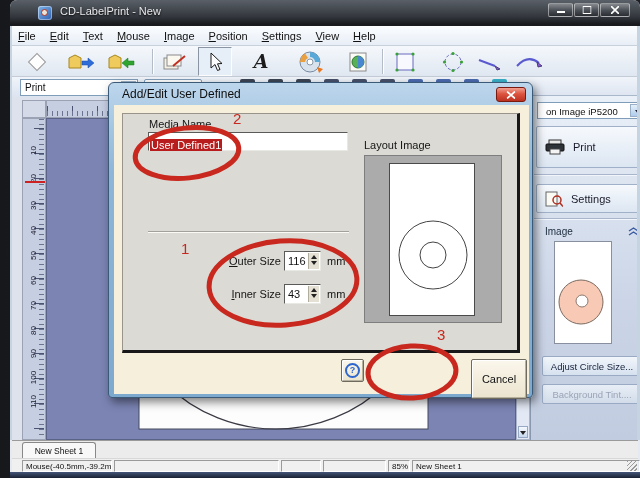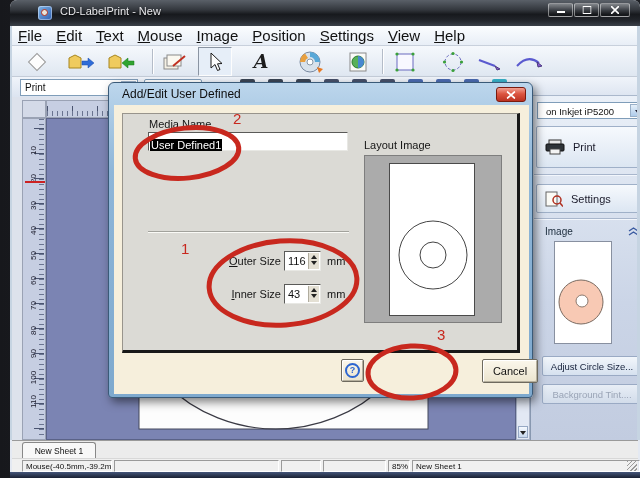--- a/index.html
+++ b/index.html
@@ -2,34 +2,34 @@
 <html><head>
 <meta charset="utf-8">
 <style>
   * { margin:0; padding:0; box-sizing:border-box; }
   html,body { width:640px; height:478px; overflow:hidden; }
   body { font-family:"Liberation Sans", sans-serif; }
   .screen { position:relative; width:640px; height:478px; background:linear-gradient(90deg,#17181c,#2a2c33 60%,#1d1f24); overflow:hidden; }
 
   
   .window { position:absolute; left:10px; top:0; width:630px; height:478px; background:#E4E9F2; border-radius:7px 7px 0 0; }
-  .titlebar { position:absolute; left:0; top:0; width:100%; height:26px; border-radius:7px 7px 0 0;
+  .titlebar { position:absolute; left:0; top:0; width:100%; height:44px; border-radius:7px 7px 0 0;
     background:linear-gradient(180deg,#5a6068 0%,#33373d 38%,#17191d 55%,#23262c 80%,#3a4049 100%); }
   .app-icon { position:absolute; left:28px; top:6px; width:14px; height:14px; border-radius:3px;
     background:linear-gradient(135deg,#7fb4e8,#2f5fb0); box-shadow:inset 0 0 0 1px rgba(255,255,255,.4); }
   .app-icon i { position:absolute; left:3px; top:3px; width:7px; height:7px; border-radius:50%; background:#e8e4da; border:1px solid #b03020; }
   .title-text { position:absolute; left:50px; top:5px; font-size:11px; color:#e9e9ec; text-shadow:0 1px 2px #000; }
   .winbtns { position:absolute; right:10px; top:3px; display:flex; gap:1px; }
   .winbtn { width:25px; height:14px; border:1px solid rgba(255,255,255,.45); border-radius:2px;
     background:linear-gradient(180deg,rgba(255,255,255,.30),rgba(255,255,255,.06) 50%,rgba(0,0,0,.18)); position:relative; }
   .winbtn svg { position:absolute; left:50%; top:50%; transform:translate(-50%,-50%); }
 
   .menubar { position:absolute; left:2px; top:26px; width:626px; height:20px;
     background:linear-gradient(180deg,#FBFDFF,#E8EEF6); border-bottom:1px solid #C8D0DC; display:flex; align-items:center; padding-left:6px; gap:14px; }
-  .menu-item { display:inline-block; font-size:15px; color:#111; }
+  .menu-item { display:inline-block; font-size:11px; color:#111; }
   .menu-item::first-letter { text-decoration:underline; }
 
   .toolbar1 { position:absolute; left:2px; top:46px; width:626px; height:31px;
     background:linear-gradient(180deg,#F5F8FC,#DFE7F1); border-bottom:1px solid #C4CCD8; }
   .tb { position:absolute; top:1px; width:34px; height:29px; display:flex; align-items:center; justify-content:center; }
   .tb.pressed { background:#E6EEF8; border:1px solid; border-color:#8a94a2 #fdfdfd #fdfdfd #8a94a2; }
   .tsep { position:absolute; top:3px; width:1px; height:25px; background:#B4BCC8; box-shadow:1px 0 0 #fff; }
   .glyphA { font-family:"DejaVu Serif", serif; font-style:italic; font-weight:bold; font-size:19px; color:#1c1c1c; line-height:1; }
 
   .toolbar2 { position:absolute; left:2px; top:77px; width:626px; height:20px;
@@ -90,21 +90,21 @@
   .dlg-title { position:absolute; left:13px; top:4px; font-size:12px; color:#0e0e0e; }
   .dlg-close { position:absolute; right:6px; top:4px; width:30px; height:15px; border:1px solid #7A1A0E; border-radius:3px;
     background:linear-gradient(180deg,#F2A092,#DC5540 45%,#BB३120); background:linear-gradient(180deg,#F2A092,#DC5540 45%,#BB3120); }
   .dlg-close svg { position:absolute; left:50%; top:50%; transform:translate(-50%,-50%); }
   .dlg-client { position:absolute; left:5px; top:22px; width:415px; height:289px; background:#F6EFDC; }
   .dlg-panel { position:absolute; left:8px; top:8px; width:398px; height:240px; background:#DBDAD5;
     border-top:1px solid #98948C; border-left:1px solid #98948C; border-right:3px solid #181818; border-bottom:3px solid #181818; }
   .lbl { position:absolute; font-size:11px; color:#151515; }
   .lbl.mn::first-letter { text-decoration:underline; }
   .media-field { position:absolute; left:34px; top:27px; width:200px; height:19px; background:#fff; border:1px solid; border-color:#5a5a58 #E8E8E4 #E8E8E4 #5a5a58; padding:2px 1px; }
-  .media-field span { background:#000000; color:#fff; font-size:11px; padding:0 1px; }
+  .media-field span { background:#b91c1c; color:#fff; font-size:11px; padding:0 1px; }
   .dlg-sep { position:absolute; left:34px; top:126px; width:201px; height:2px; border-top:1px solid #A2A29C; border-bottom:1px solid #FAFAF6; }
   .spin { position:absolute; width:37px; height:20px; background:#fff; border:1px solid; border-color:#5a5a58 #E8E8E4 #E8E8E4 #5a5a58; }
   .spin-val { position:absolute; left:3px; top:3px; font-size:11px; color:#111; }
   .spin-btns { position:absolute; right:1px; top:1px; width:11px; height:16px; display:flex; flex-direction:column; gap:2px; align-items:center; background:#E4E0D4; border-left:1px solid #B0AC9E; padding-top:2px; }
   .tri-up-s { width:0; height:0; border-left:3px solid transparent; border-right:3px solid transparent; border-bottom:4px solid #222; }
   .tri-dn-s { width:0; height:0; border-left:3px solid transparent; border-right:3px solid transparent; border-top:4px solid #222; }
   .layout-box { position:absolute; left:250px; top:50px; width:138px; height:168px; background:#ABABAB; border:1px solid #7E7E7E; }
   .paper { position:absolute; left:24px; top:7px; width:86px; height:153px; background:#fff; border:1px solid #4a4a4a; }
   .dlg-btn { position:absolute; background:linear-gradient(180deg,#FBF7EC,#EBE4CE); border:1px solid #6E6A5E;
     box-shadow:inset 1px 1px 0 #fff, inset -1px -1px 0 #B6B09E; font-size:11px; color:#111;
@@ -291,21 +291,21 @@
           </div>
         <div class="vs-thumb"></div>
         <div class="vs-btn" style="bottom:1px">
             <i class="tri-dn-s" style="margin:4px auto 0;display:block"></i>
           </div>
       </div>
     </div>
 
     <div class="rpanel">
       <div class="printer-combo">
-        <span>on Inkjet iP5200</span>
+        <span>on Image iP5200</span>
         <span class="dd">
             <i class="tri-dn"></i>
           </span>
       </div>
       <div class="rp-btn" style="top:30px;height:42px">
         <svg width="20" height="16">
           <rect x="4" y="1" width="12" height="5" fill="#E8E8E8" stroke="#333"></rect>
           <rect x="1" y="5" width="18" height="7" rx="1" fill="#2E3338" stroke="#111"></rect>
           <rect x="5" y="10" width="10" height="5" fill="#F4F4F4" stroke="#444"></rect>
         </svg>
@@ -402,21 +402,21 @@
           <svg width="84" height="151">
             <circle cx="43" cy="91" r="34" fill="none" stroke="#444"></circle>
             <circle cx="43" cy="91" r="13" fill="none" stroke="#444"></circle>
           </svg>
         </div>
       </div>
 
       <div class="dlg-btn" style="left:227px;top:254px;width:23px;height:23px">
         <span class="help-q">?</span>
       </div>
-      <div class="dlg-btn" style="left:368px;top:254px;width:56px;height:24px">
+      <div class="dlg-btn" style="left:357px;top:254px;width:56px;height:40px">
         <span>Cancel</span>
       </div>
     </div>
   </div>
 
   <svg class="anno-layer" viewBox="0 0 640 478">
     <ellipse cx="187" cy="153" rx="52" ry="25" fill="none" stroke="#C8281E" stroke-width="5" transform="rotate(-6 187 153)"></ellipse>
     <ellipse cx="283" cy="283" rx="74" ry="42" fill="none" stroke="#C8281E" stroke-width="5" transform="rotate(-4 283 283)"></ellipse>
     <ellipse cx="412" cy="372" rx="44" ry="26" fill="none" stroke="#C8281E" stroke-width="5" transform="rotate(-3 412 372)"></ellipse>
   </svg>

